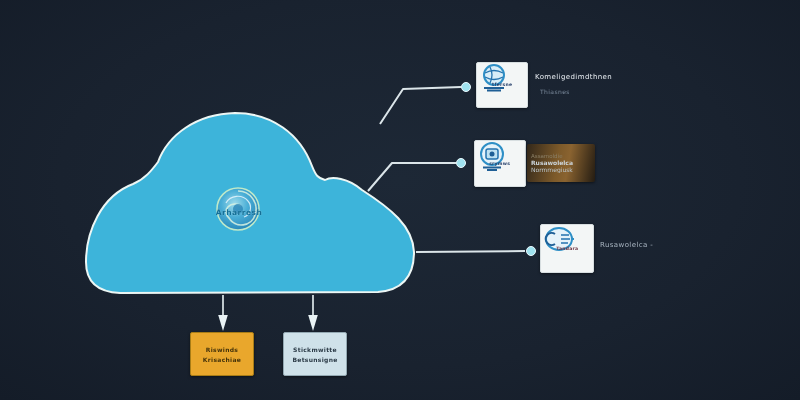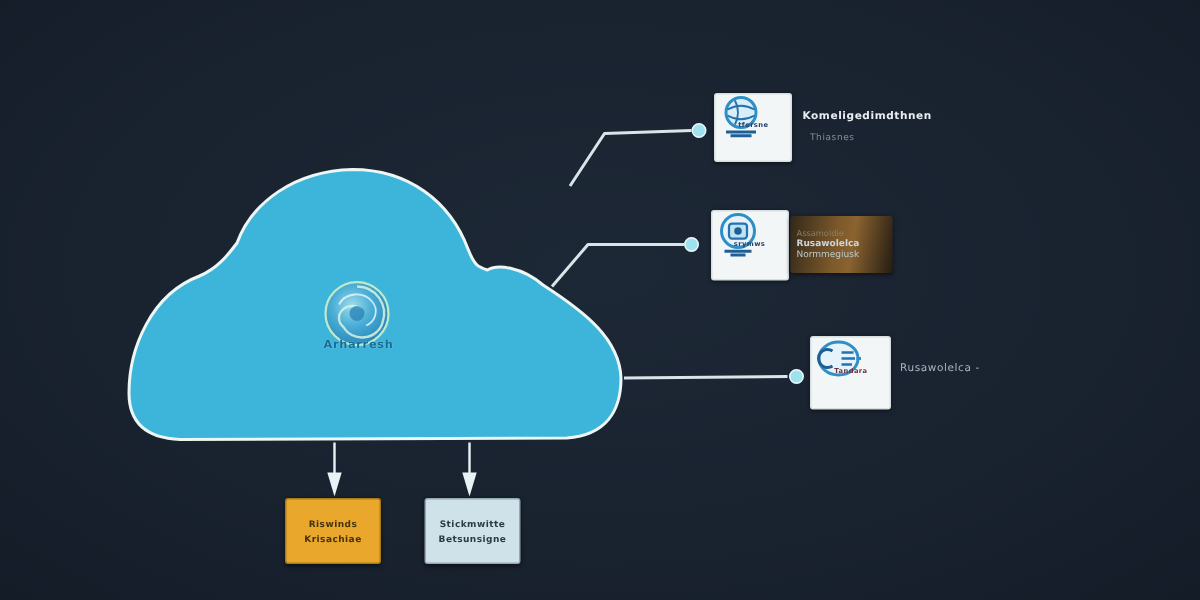--- a/index.html
+++ b/index.html
@@ -3,33 +3,33 @@
 <meta charset="utf-8">
 <style>
   html,body{margin:0;padding:0;background:#10161f;}
   .stage{
     position:relative;width:800px;height:400px;overflow:hidden;
     background:radial-gradient(ellipse at 50% 45%, #1d2836 0%, #19222f 60%, #141c28 100%);
     font-family:"DejaVu Sans", sans-serif;
   }
   .stage svg{position:absolute;left:0;top:0;}
   .cloud-label{
-    position:absolute;left:196px;top:225px;width:86px;text-align:center;
+    position:absolute;left:196px;top:208px;width:86px;text-align:center;
     font-size:7.5px;letter-spacing:.5px;color:#136f96;
     text-shadow:0 0 1px rgba(230,250,255,.55);font-weight:bold;
   }
   .svc-box{
     position:absolute;background:#f3f6f6;border:1px solid #d7dee0;
     border-radius:2px;box-shadow:0 1px 3px rgba(0,0,0,.45);
     display:flex;flex-direction:column;align-items:center;justify-content:center;
   }
   .svc-caption{font-size:5px;color:#27406b;letter-spacing:.3px;margin-top:-2px;
     font-weight:bold;transform:scale(.9);white-space:nowrap;}
   .svc-caption.red{color:#6b3240;}
-  .label-l1{position:absolute;font-size:7px;font-weight:bold;color:#e9eef3;
+  .label-l1{position:absolute;font-size:7px;font-weight:normal;color:#e9eef3;
     letter-spacing:.4px;white-space:nowrap;}
   .label-l2{position:absolute;font-size:6px;color:#7e8ea0;letter-spacing:.4px;white-space:nowrap;}
   .amber-plate{
     position:absolute;left:527px;top:144px;width:68px;height:38px;border-radius:2px;
     background:linear-gradient(100deg,#33281a 0%,#7d5a2a 45%,#8a6330 60%,#241c12 100%);
     box-shadow:0 1px 3px rgba(0,0,0,.5);
     display:flex;flex-direction:column;justify-content:center;padding:2px 4px;box-sizing:border-box;
   }
   .amber-plate .pl0{font-size:5.5px;color:#8a7f66;white-space:nowrap;overflow:hidden;}
   .amber-plate .pl1{font-size:6px;font-weight:bold;color:#cdd6dc;white-space:nowrap;overflow:hidden;}

